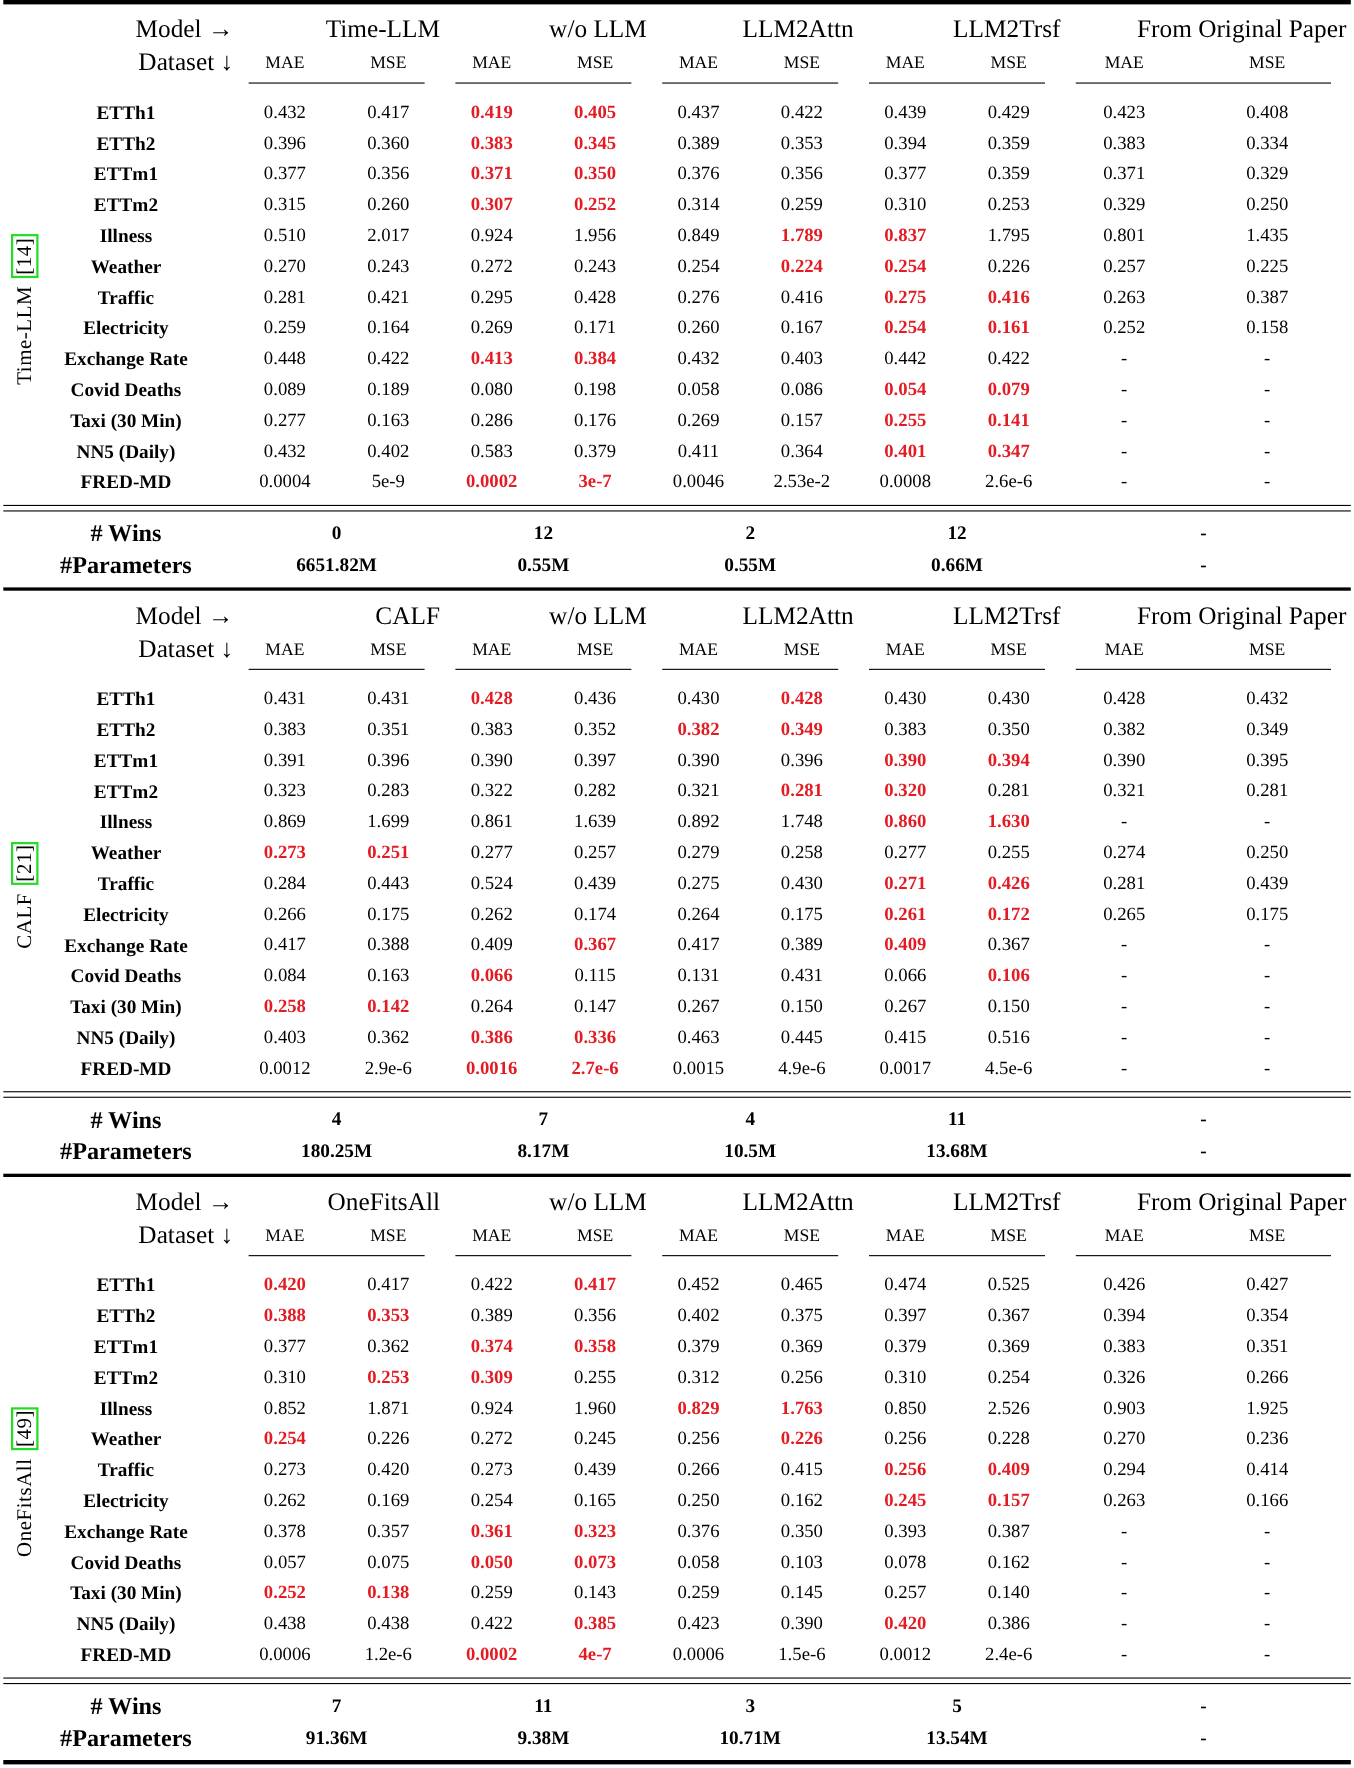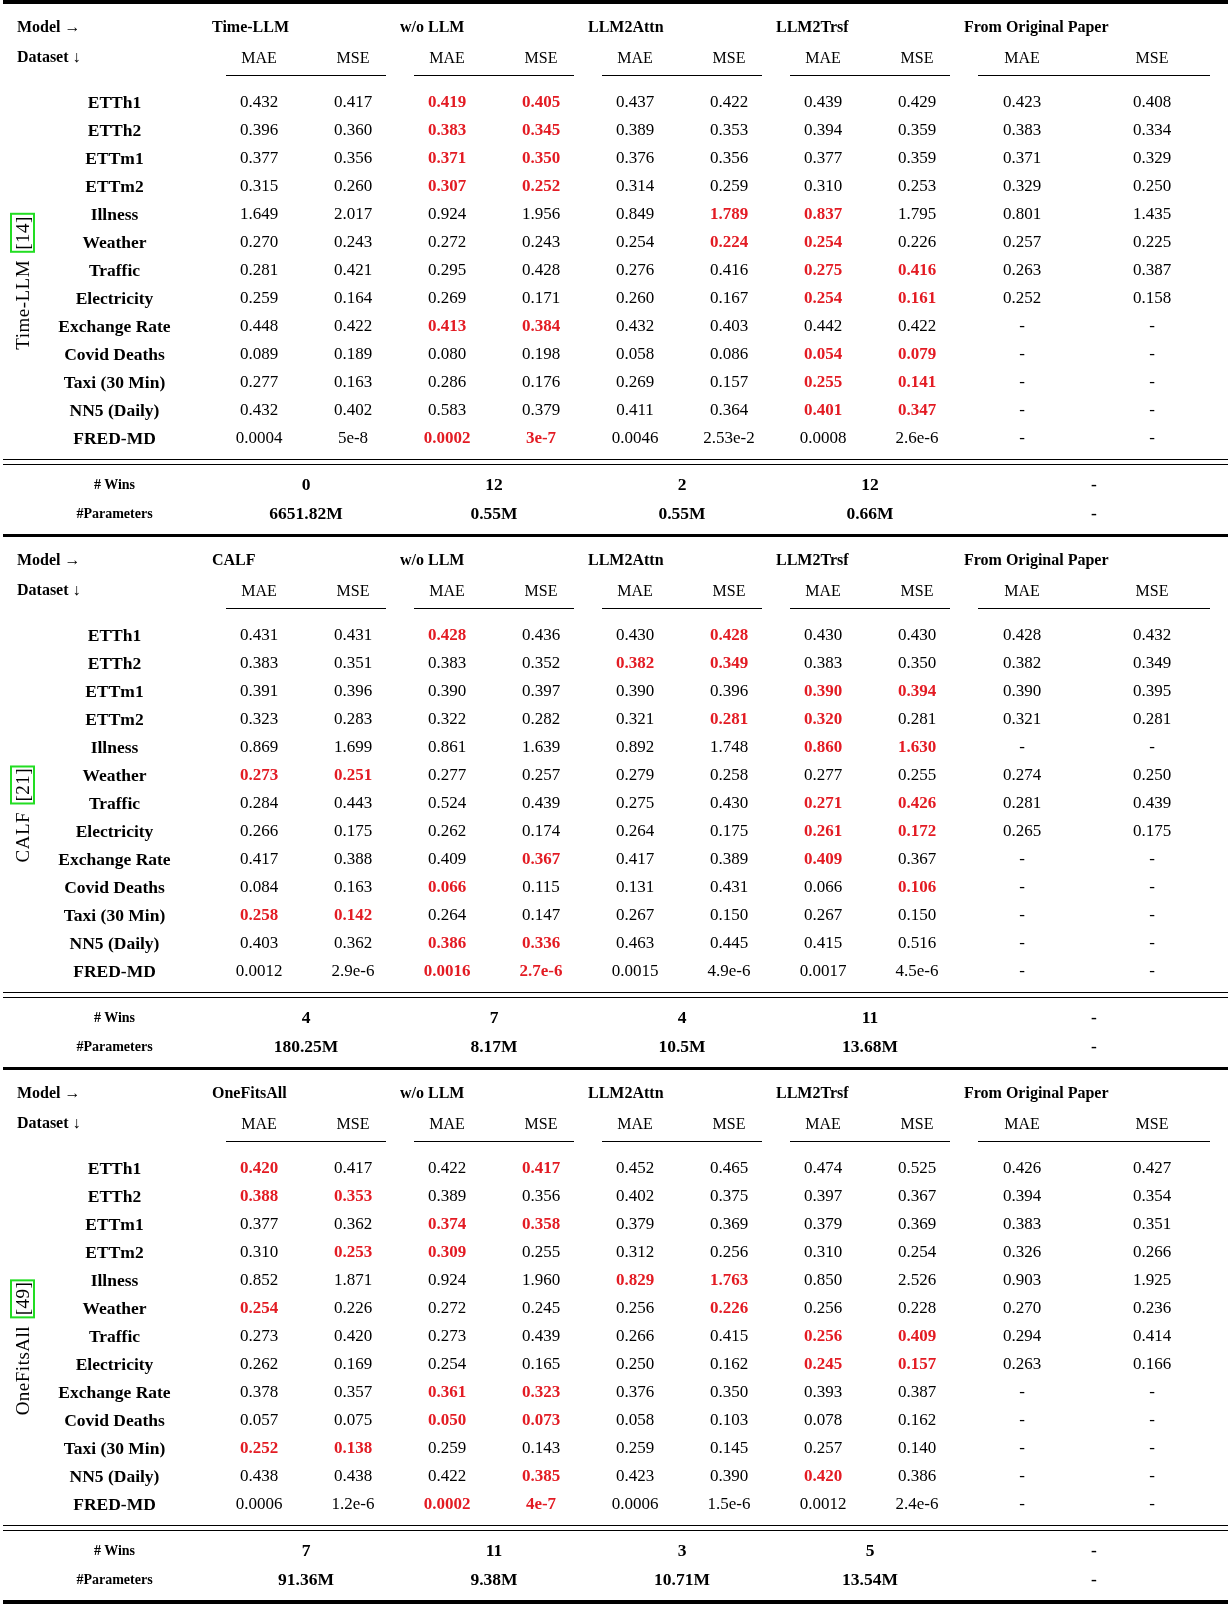--- a/index.html
+++ b/index.html
@@ -2,29 +2,29 @@
 <html><head>
 <meta charset="utf-8">
 <style>
   html,body{margin:0;padding:0;background:#fff;}
   body{width:1231px;height:1607px;font-family:"Liberation Serif",serif;color:#000;overflow:hidden;}
   .page{position:relative;width:1225px;margin:0 auto;border-top:4px solid #000;border-bottom:4px solid #000;}
   .sec{position:relative;padding:8px 0 6px 0;}
   .sec + .sec{border-top:3px solid #000;}
   .grid{display:grid;grid-template-columns:195px repeat(8,94px) 116px 144px;align-items:center;margin-left:14px;}
   .c{ text-align:center;font-size:17px;line-height:28px;height:28px;white-space:nowrap;}
-  .hdr{font-weight:bold;font-size:16px;line-height:30px;height:30px;text-align:left;white-space:nowrap;}
+  .hdr{font-weight:normal;font-size:23px;line-height:30px;height:30px;text-align:right;white-space:nowrap;}
   .sub{font-size:16px;line-height:27px;height:27px;text-align:center;}
   .span2{grid-column:span 2;}
   .cmidrow{height:16px;align-items:start;}
   .cmid{grid-column:span 2;border-top:1.5px solid #000;margin:3px 14px 0 14px;height:1px;}
   .red{color:#e31b23;font-weight:bold;}
   .dsname{font-size:17.5px;font-weight:bold;}
   .windiv{height:4px;border-top:1.5px solid #000;border-bottom:1.5px solid #000;margin:7px 0 5px 0;}
-  .wl{font-weight:bold;font-size:14px;text-align:center;line-height:29px;height:29px;}
+  .wl{font-weight:bold;font-size:22px;text-align:center;line-height:29px;height:29px;}
   .wv{font-weight:bold;font-size:17.5px;text-align:center;line-height:29px;height:29px;}
   .vlabel{position:absolute;left:2px;top:92px;height:368px;width:36px;display:flex;align-items:center;justify-content:center;}
   .vtext{writing-mode:vertical-rl;transform:rotate(180deg);font-size:19px;white-space:nowrap;letter-spacing:.5px;}
   .cite{border:2.5px solid #22dd22;padding:1px 0;margin:2px 0;}
 </style>
 </head>
 <body>
 
 <div class="page" id="page-root">
   <div class="sec">
@@ -108,21 +108,21 @@
           <div class="c red">0.252</div>
           <div class="c">0.314</div>
           <div class="c">0.259</div>
           <div class="c">0.310</div>
           <div class="c">0.253</div>
           <div class="c">0.329</div>
           <div class="c">0.250</div>
         </div>
         <div class="grid">
           <div class="c dsname">Illness</div>
-          <div class="c">1.649</div>
+          <div class="c">0.510</div>
           <div class="c">2.017</div>
           <div class="c">0.924</div>
           <div class="c">1.956</div>
           <div class="c">0.849</div>
           <div class="c red">1.789</div>
           <div class="c red">0.837</div>
           <div class="c">1.795</div>
           <div class="c">0.801</div>
           <div class="c">1.435</div>
         </div>
@@ -213,21 +213,21 @@
           <div class="c">0.411</div>
           <div class="c">0.364</div>
           <div class="c red">0.401</div>
           <div class="c red">0.347</div>
           <div class="c">-</div>
           <div class="c">-</div>
         </div>
         <div class="grid">
           <div class="c dsname">FRED-MD</div>
           <div class="c">0.0004</div>
-          <div class="c">5e-8</div>
+          <div class="c">5e-9</div>
           <div class="c red">0.0002</div>
           <div class="c red">3e-7</div>
           <div class="c">0.0046</div>
           <div class="c">2.53e-2</div>
           <div class="c">0.0008</div>
           <div class="c">2.6e-6</div>
           <div class="c">-</div>
           <div class="c">-</div>
         </div>
       </div>

